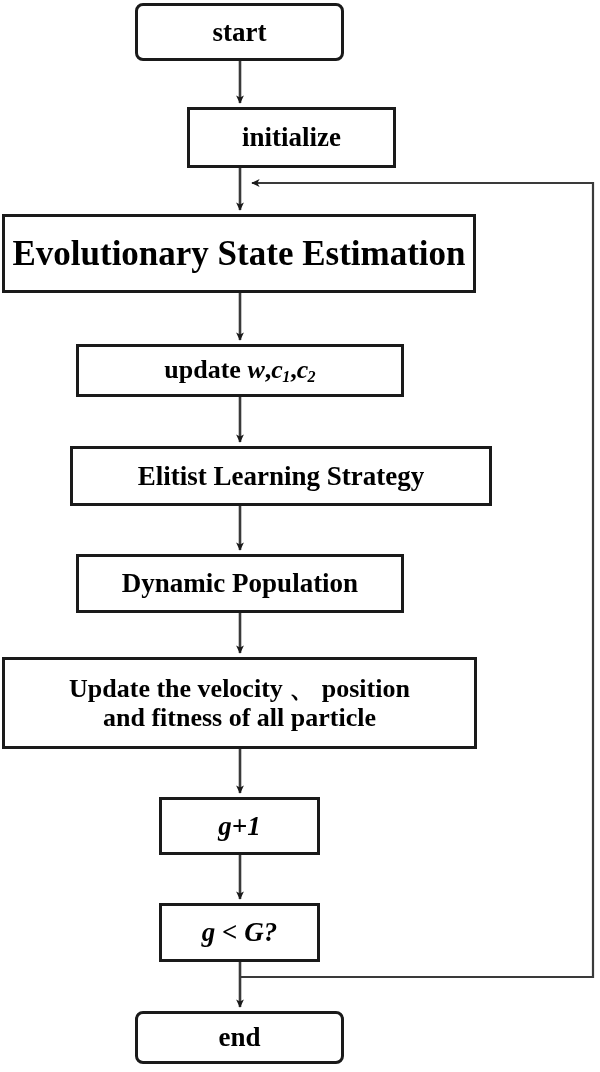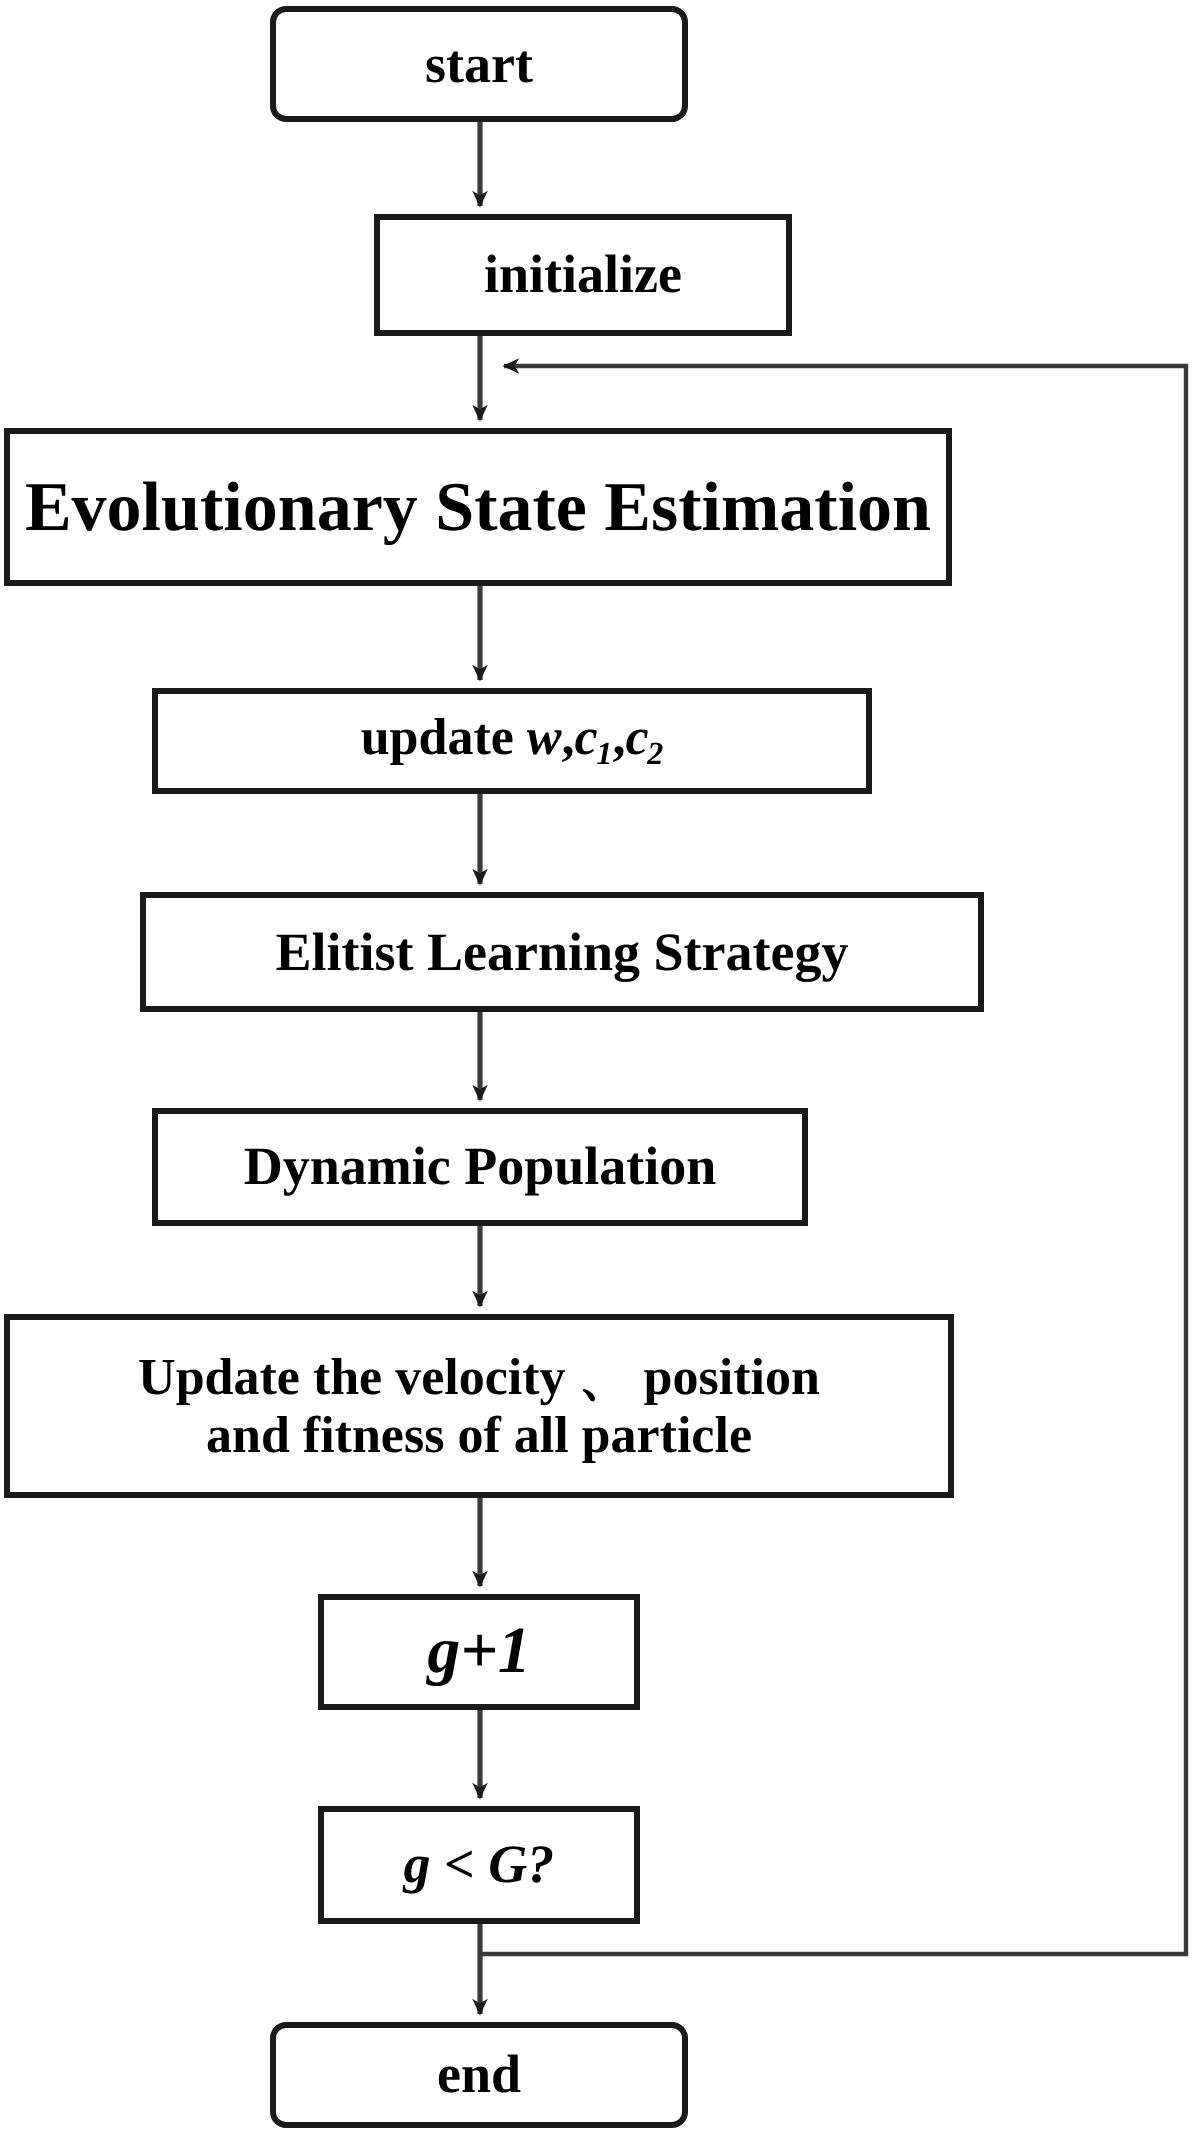--- a/index.html
+++ b/index.html
@@ -43,25 +43,25 @@
   .node .label {
     display: block;
     width: 100%;
     padding: 0 6px;
     box-sizing: border-box;
     white-space: pre-line;
   }
   .n-start   { left: 135px; top: 3px;   width: 209px; height: 58px;  font-size: 27px; }
   .n-init    { left: 141px; top: 107px; width: 209px; height: 61px;  font-size: 27px; margin-left: 46px; }
   .n-ese     { left: 2px;   top: 214px; width: 474px; height: 79px;  font-size: 35px; }
-  .n-update  { left: 76px;  top: 344px; width: 360px; height: 53px;  font-size: 26px; }
+  .n-update  { left: 76px;  top: 344px; width: 328px; height: 53px;  font-size: 26px; }
   .n-elitist { left: 29px;  top: 446px; width: 422px; height: 60px;  font-size: 27px; margin-left: 41px; }
   .n-dynamic { left: 76px;  top: 554px; width: 328px; height: 59px;  font-size: 27px; }
   .n-velocity{ left: 2px;   top: 657px; width: 475px; height: 92px;  font-size: 26px; font-family: Liberation Serif, serif; }
-  .n-gplus   { left: 159px; top: 797px; width: 161px; height: 58px;  font-size: 33px; font-style: italic; }
+  .n-gplus   { left: 159px; top: 797px; width: 161px; height: 58px;  font-size: 27px; font-style: italic; }
   .n-gcond   { left: 159px; top: 903px; width: 161px; height: 59px;  font-size: 27px; font-style: italic; }
   .n-end     { left: 135px; top: 1011px;width: 209px; height: 53px;  font-size: 27px; }
 
   .math { font-style: italic; }
   .math sub {
     font-size: 0.62em;
     font-style: italic;
     vertical-align: -0.28em;
     margin-left: -0.04em;
   }

